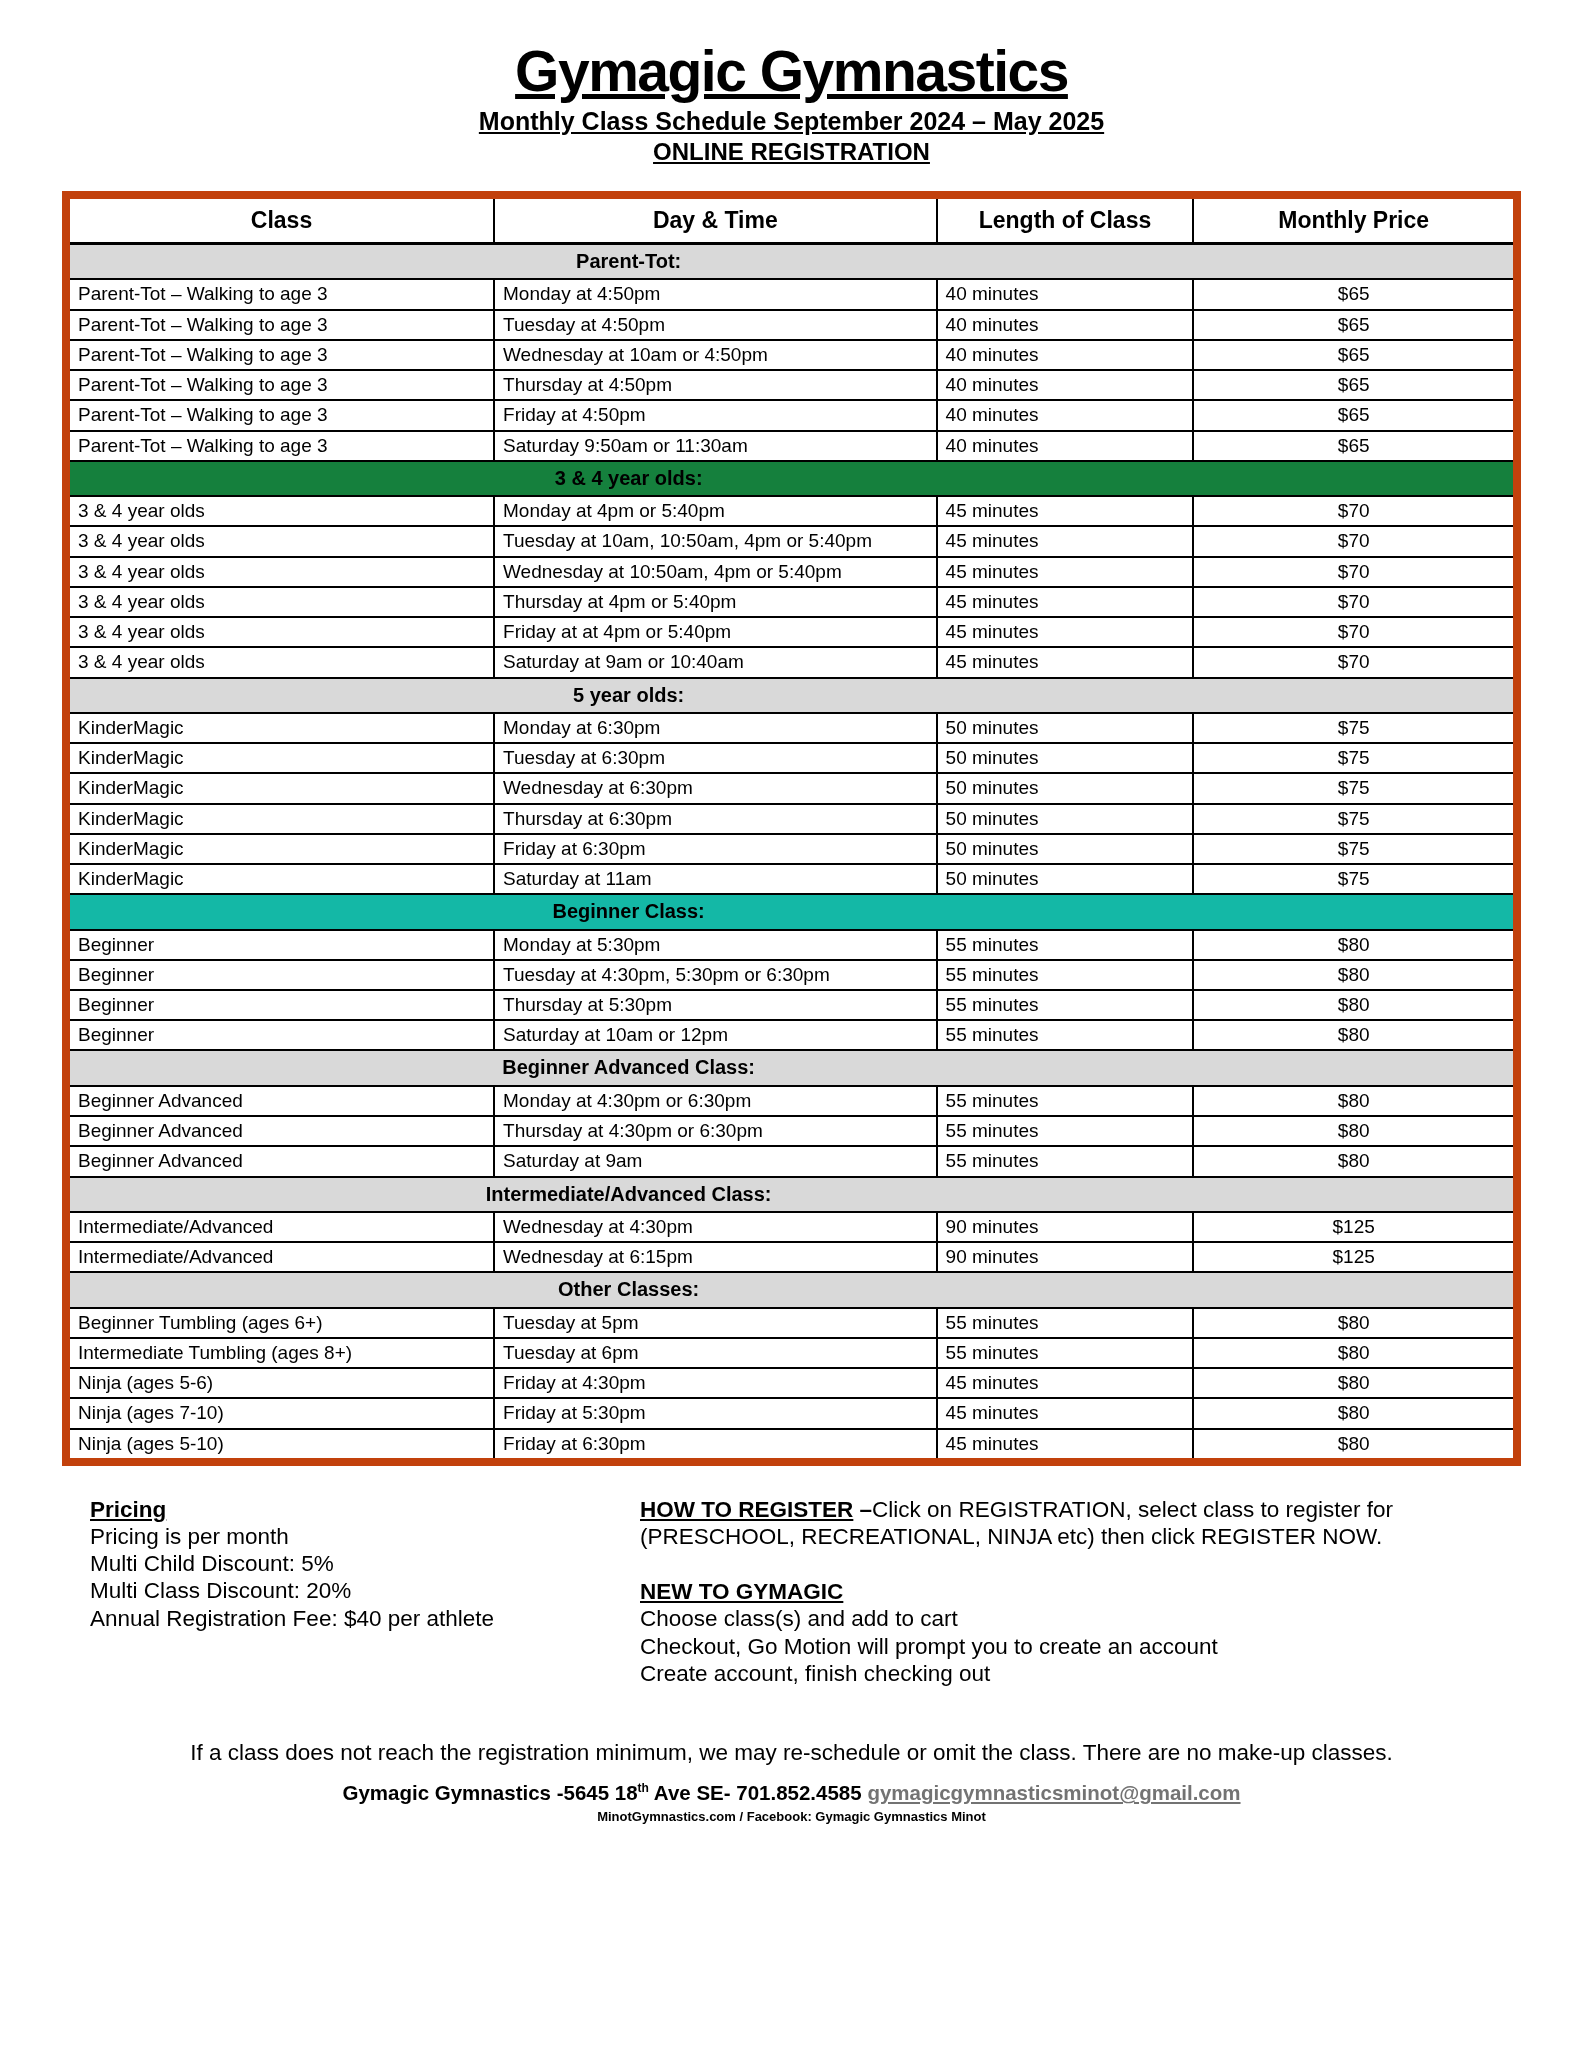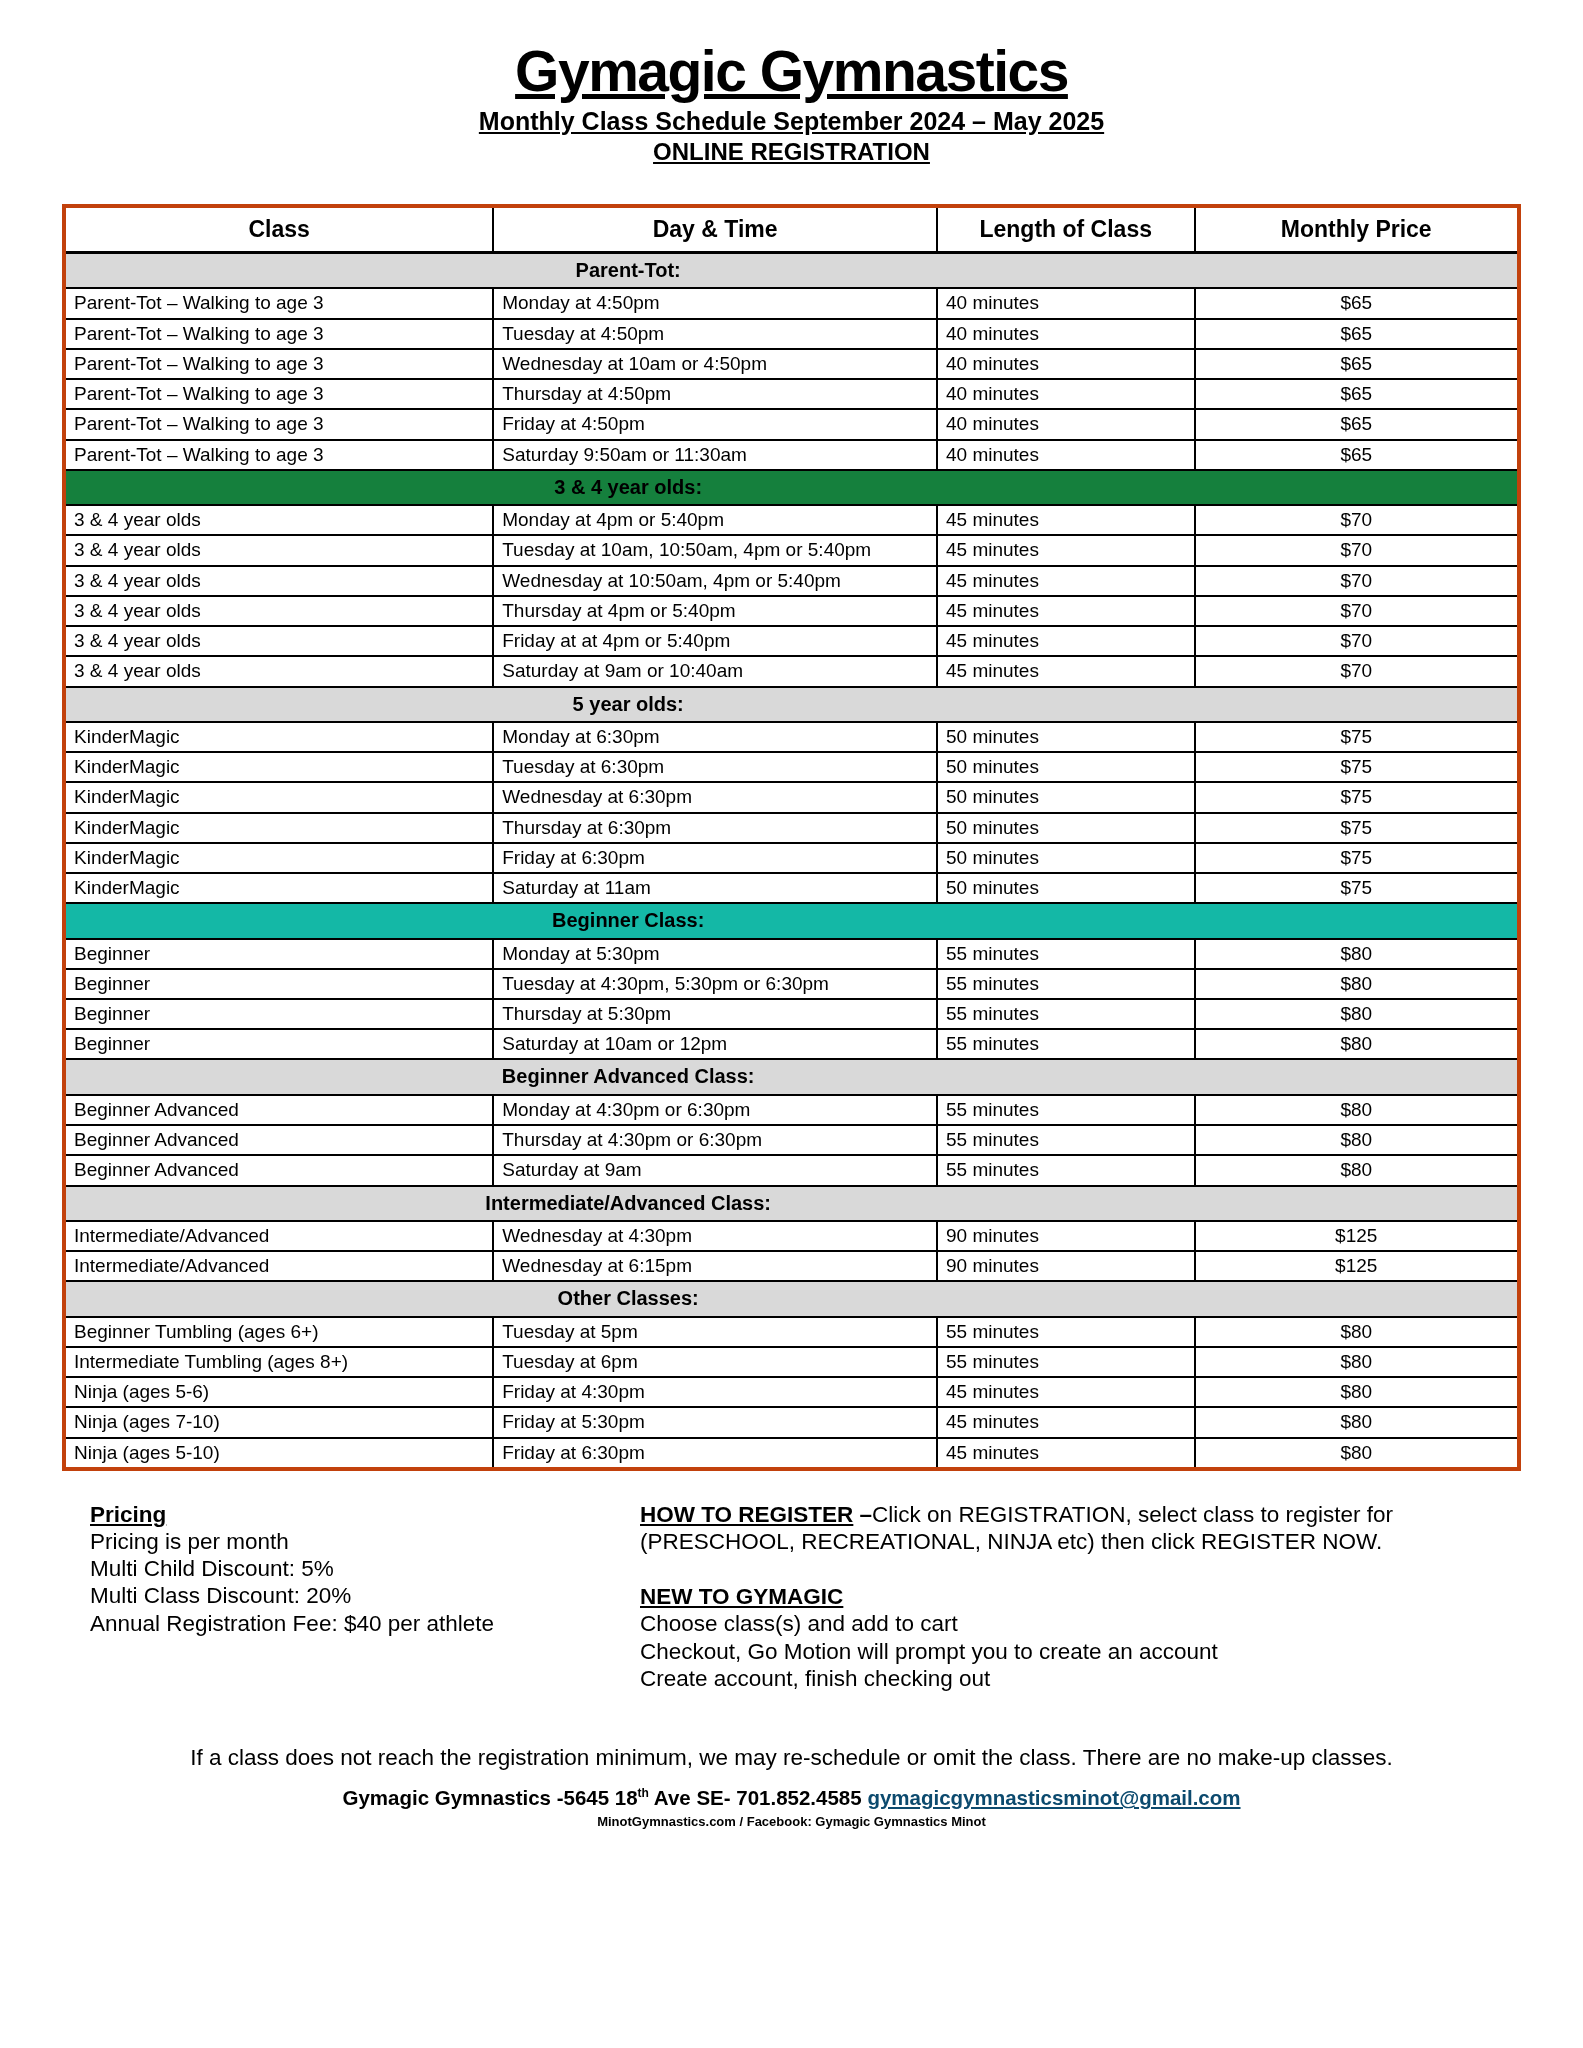--- a/index.html
+++ b/index.html
@@ -15,22 +15,22 @@
   .doc-header { text-align:center;text-decoration:underline; }
   .doc-title {
     font-size:57px; font-weight:bold; letter-spacing:-1.5px;
     margin:16px 0 4px 0; line-height:1.05;
   }
   .doc-subtitle { font-size:25px; font-weight:bold; line-height:1.25; }
   .doc-subtitle2 { font-size:24px; font-weight:bold; line-height:1.25; }
 
   
   table.schedule {
-    border-collapse:collapse; width:100%; margin-top:37px;
-    border:4px solid #c2410c; table-layout:fixed;
+    border-collapse:collapse; width:100%; margin-top:24px;
+    border:8px solid #c2410c; table-layout:fixed;
   }
   table.schedule th {
     border:2px solid #000; border-bottom:3px solid #000;
     font-size:23px; font-weight:bold; padding:8px 4px; text-align:center;
   }
   table.schedule td { border:2px solid #000; font-size:19px; padding:3px 8px; line-height:1.17; }
   td.class-cell  { padding-left:25px; }
   td.day-time-cell { padding-left:16px; }
   td.length-cell { padding-left:16px; }
   td.price-cell  { text-align:center; }
@@ -322,18 +322,18 @@
             <div>Checkout, Go Motion will prompt you to create an account</div>
             <div>Create account, finish checking out</div>
           </div>
       </div>
     </div>
   </div>
 
   <div class="note-line">If a class does not reach the registration minimum, we may re-schedule or omit the class.  There are no make-up classes.</div>
 
   <div class="contact-line">
-    <span>Gymagic Gymnastics -5645 18</span><sup>th</sup><span> Ave SE- 701.852.4585 </span><a href="#" id="email-link" style="color: #0c4a6e;">gymagicgymnasticsminot@gmail.com</a>
+    <span>Gymagic Gymnastics -5645 18</span><sup>th</sup><span> Ave SE- 701.852.4585 </span><a href="#" id="email-link" style="color: #737373;">gymagicgymnasticsminot@gmail.com</a>
   </div>
 
   <div class="facebook-line">MinotGymnastics.com / Facebook: Gymagic Gymnastics Minot</div>
 
 </div>
 
 </body></html>

